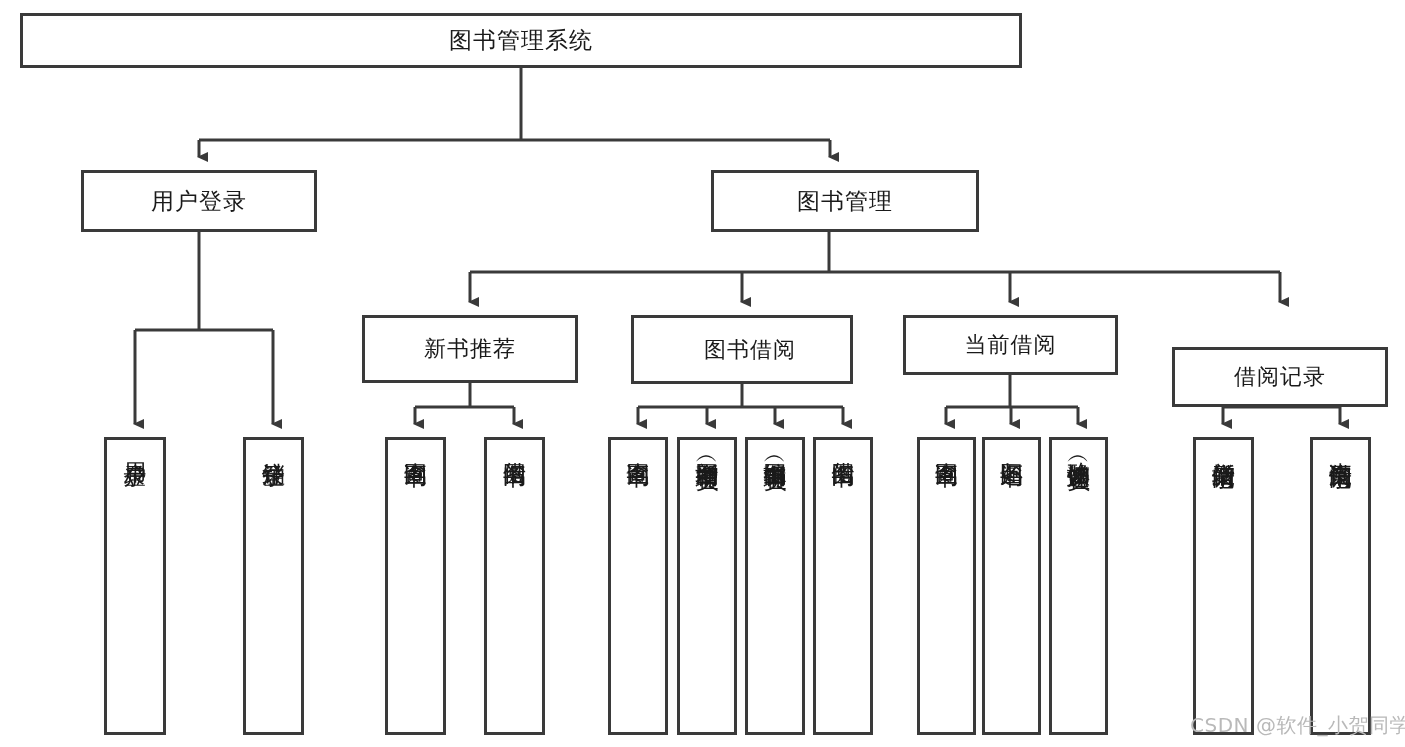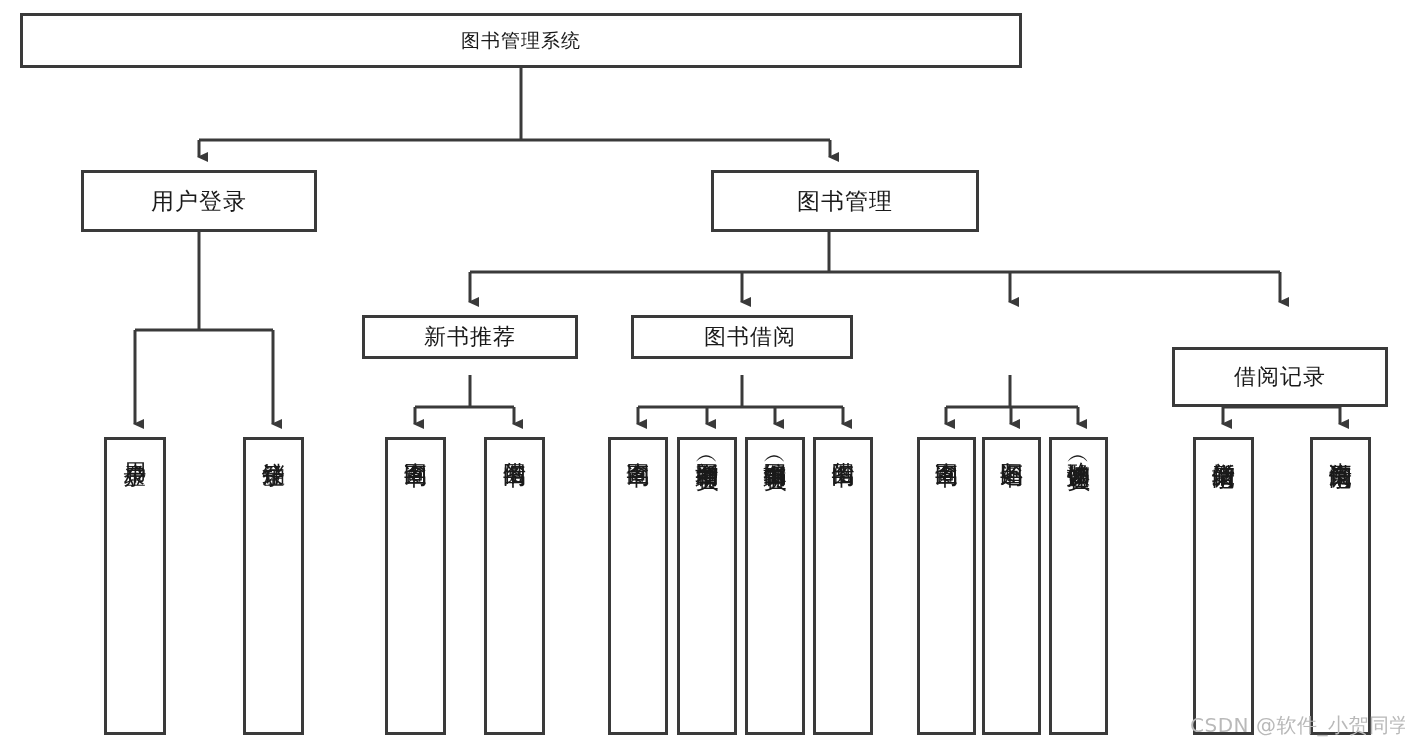--- a/index.html
+++ b/index.html
@@ -29,21 +29,21 @@
     position: absolute;
     box-sizing: border-box;
     border: 3px solid #3a3a3a;
     background: #ffffff;
     display: flex;
     align-items: center;
     justify-content: center;
     color: #1a1a1a;
   }
   .node.level0 {
-    font-size: 19px;
+    font-size: 23px;
   }
   .node.level1 {
     font-size: 23px;
   }
   .node.level2 {
     font-size: 22px;
   }
   .node.leaf {
     align-items: flex-start;
     padding-top: 4px;
@@ -133,25 +133,28 @@
     <span class="htext">图书管理系统</span>
   </div>
 
   <div class="node level1" style="left:81px; top:170px; width:236px; height:62px;">
     <span class="htext">用户登录</span>
   </div>
   <div class="node level1" style="left:711px; top:170px; width:268px; height:62px;">
     <span class="htext">图书管理</span>
   </div>
 
-  <div class="node level2" style="left:362px; top:315px; width:216px; height:44px;">
+  <div class="node level2" style="left:362px; top:315px; width:216px; height:68px;">
     <span class="htext">新书推荐</span>
   </div>
-  <div class="node level2" style="left:631px; top:315px; width:222px; height:44px;padding-left:16px;">
+  <div class="node level2" style="left:631px; top:315px; width:222px; height:69px;padding-left:16px;">
     <span class="htext">图书借阅</span>
+  </div>
+  <div class="node level2" style="left:903px; top:315px; width:215px; height:60px;">
+    <span class="htext">当前借阅</span>
   </div>
   <div class="node level2" style="left:1172px; top:315px; width:216px; height:60px;margin-top:32px;">
     <span class="htext">借阅记录</span>
   </div>
 
   <div class="node leaf" style="left:104px; top:437px; width:62px; height:298px;">
     <span class="vtext">用户登录</span>
   </div>
   <div class="node leaf" style="left:243px; top:437px; width:61px; height:298px;">
     <span class="vtext">注销登录</span>

